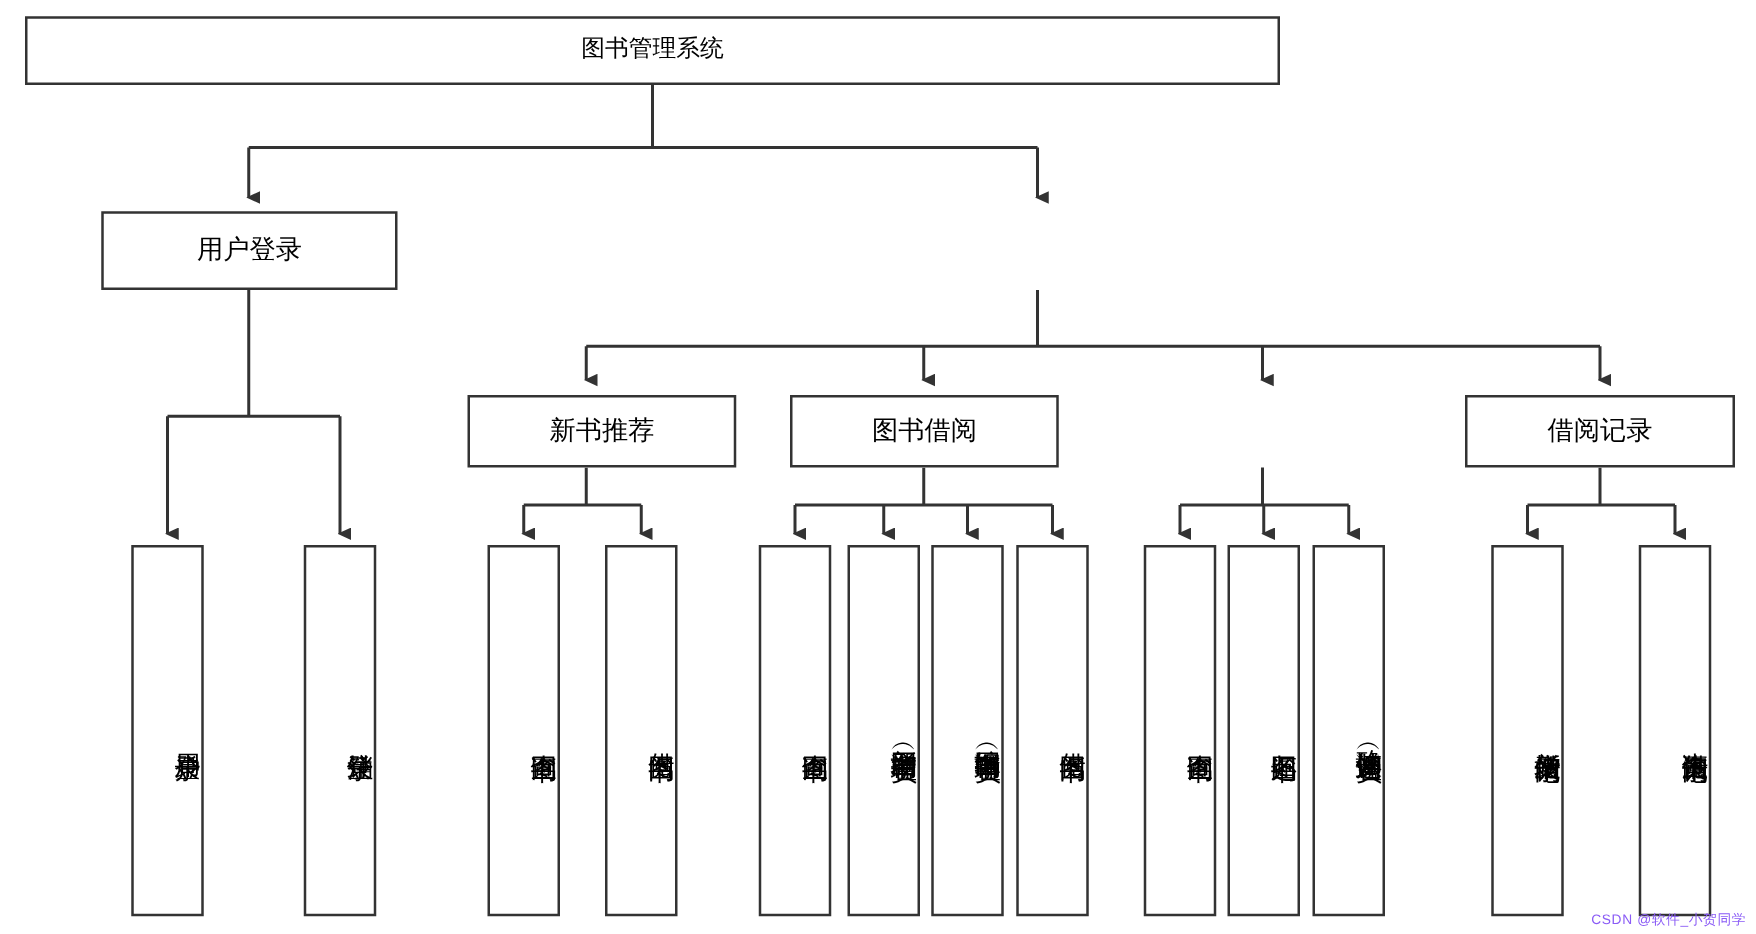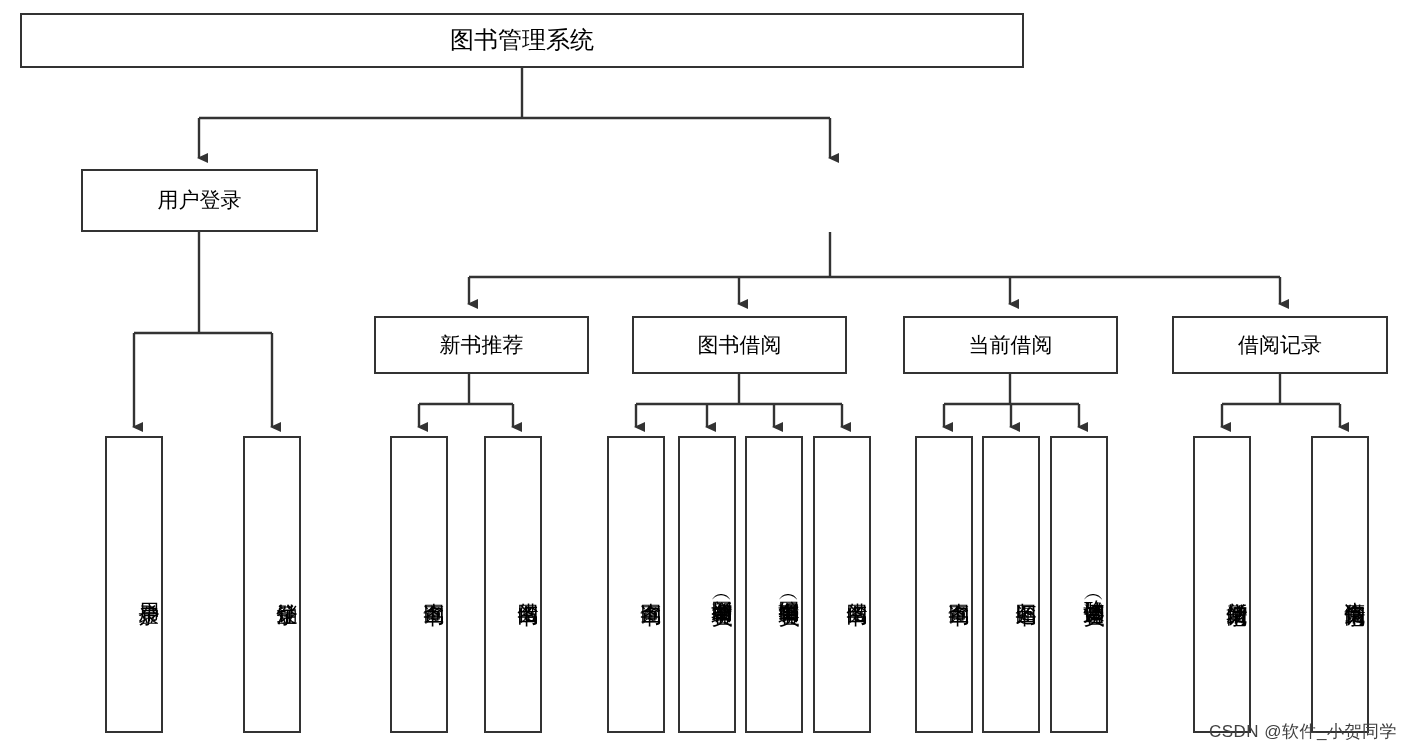--- a/index.html
+++ b/index.html
@@ -48,28 +48,28 @@
     padding-top: 6px;
     align-items: flex-start;
     justify-content: center;
   }
   .node.vert .lbl {
     writing-mode: vertical-rl;
     text-orientation: upright;
     display: block;
   }
   .node.root {
-    font-size: 24px;
+    font-size: 19px;
   }
   .watermark {
     position: absolute;
     right: 8px;
     bottom: 4px;
-    font-size: 17px;
-    color: #404040;
+    font-size: 11px;
+    color: #8b5cf6;
     letter-spacing: 0.5px;
     white-space: nowrap;
   }
 </style>
 </head>
 <body>
 
 <div id="canvas">
 
   <svg class="wires" viewBox="0 0 1405 747">
@@ -129,23 +129,20 @@
   <div class="node horiz" style="left:81px; top:169px; width:237px; height:63px;">
     <span class="lbl">用户登录</span>
   </div>
 
   <div class="node horiz" style="left:362px; top:316px; width:215px; height:58px;margin-left:12px;">
     <span class="lbl">新书推荐</span>
   </div>
   <div class="node horiz" style="left:632px; top:316px; width:215px; height:58px;">
     <span class="lbl">图书借阅</span>
   </div>
-  <div class="node horiz" style="left:903px; top:316px; width:215px; height:58px;">
-    <span class="lbl">当前借阅</span>
-  </div>
   <div class="node horiz" style="left:1172px; top:316px; width:216px; height:58px;">
     <span class="lbl">借阅记录</span>
   </div>
 
   <div class="node vert" style="left:105px; top:436px; width:58px; height:297px;">
     <span class="lbl">用户登录</span>
   </div>
   <div class="node vert" style="left:243px; top:436px; width:58px; height:297px;">
     <span class="lbl">注销登录</span>
   </div>

